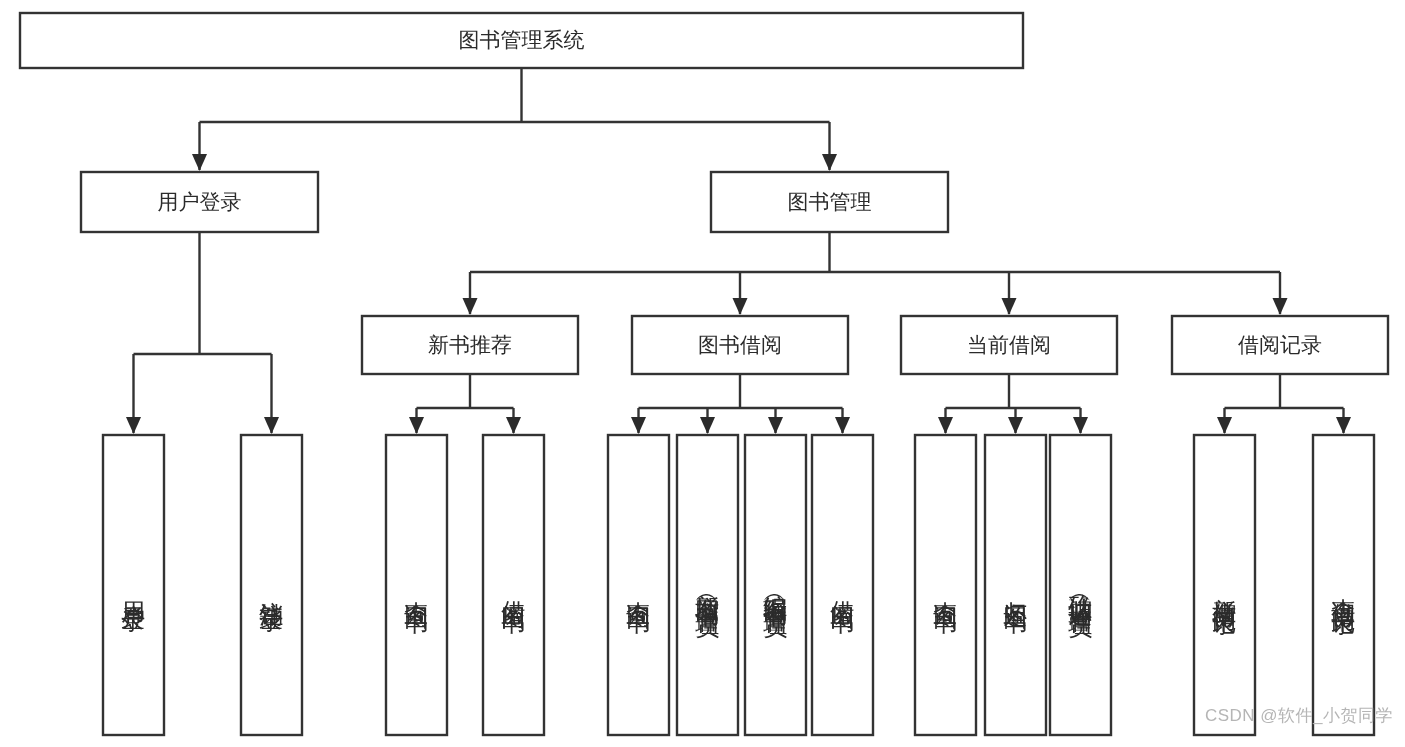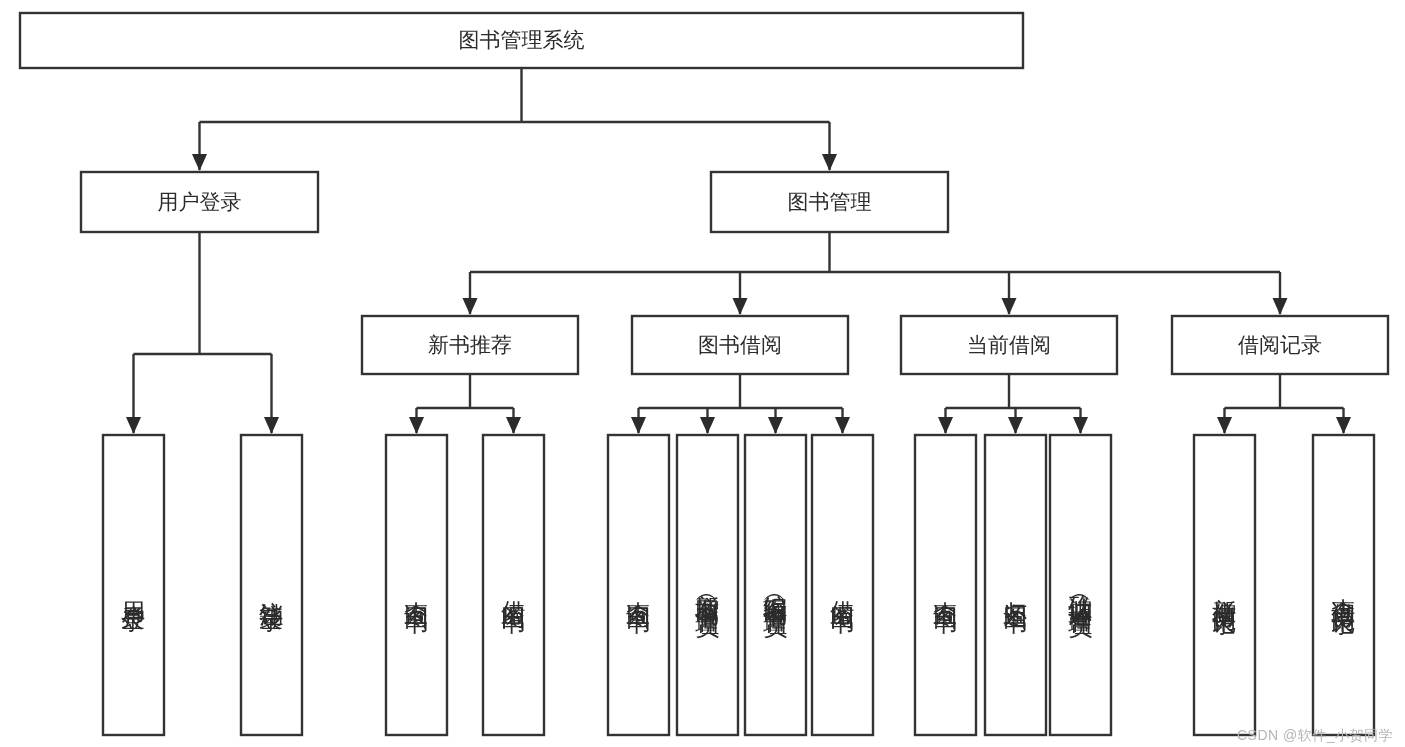--- a/index.html
+++ b/index.html
@@ -62,23 +62,23 @@
     font-family: "Liberation Sans", "DejaVu Sans", sans-serif;
     font-size: 24px;
     line-height: 1.06;
     letter-spacing: 3px;
     color: #2b2b2b;
     white-space: nowrap;
   }
   .watermark {
     position: absolute;
     right: 12px;
-    bottom: 2px;
-    font-family: "Liberation Sans", "DejaVu Sans", sans-serif;
-    font-size: 14px;
+    bottom: 20px;
+    font-family: "Liberation Sans", "DejaVu Sans", sans-serif;
+    font-size: 17px;
     color: #b5b5b5;
     letter-spacing: 0.5px;
     user-select: none;
   }
 </style>
 </head>
 <body>
 
 <div id="diagram-root">
 

